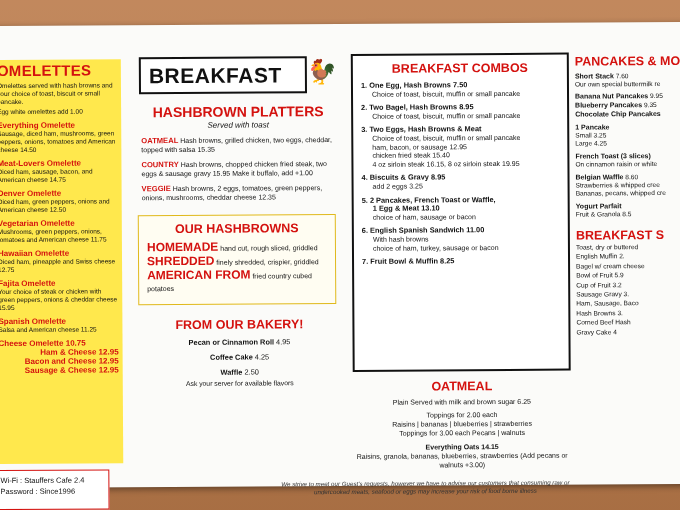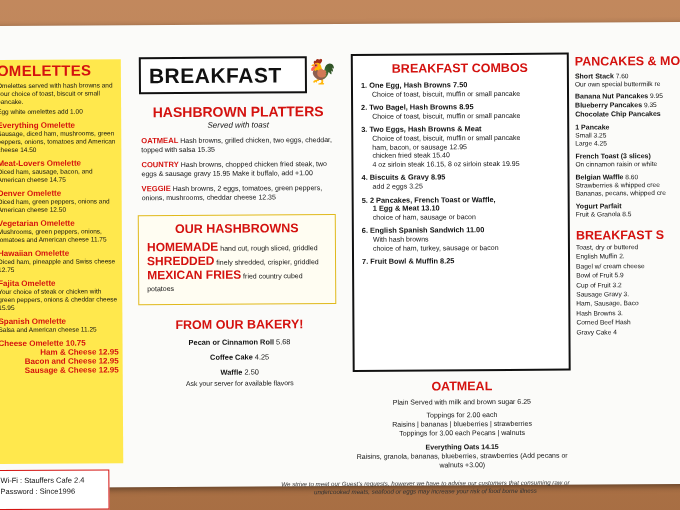--- a/index.html
+++ b/index.html
@@ -198,29 +198,29 @@
       <div class="sec-red" id="hb-title">OUR HASHBROWNS</div>
       <div class="hb-line">
         <b>HOMEMADE</b>
         <span>hand cut, rough sliced, griddled</span>
       </div>
       <div class="hb-line">
         <b>SHREDDED</b>
         <span>finely shredded, crispier, griddled</span>
       </div>
       <div class="hb-line">
-        <b>MEXICAN FRIES</b>
+        <b>AMERICAN FROM</b>
         <span>fried country cubed potatoes</span>
       </div>
     </div>
 
     <div class="sec-red" id="bakery-title">FROM OUR BAKERY!</div>
     <div class="bk-line">
       <b>Pecan or Cinnamon Roll</b>
-      <span>5.68</span>
+      <span>4.95</span>
     </div>
     <div class="bk-line">
       <b>Coffee Cake</b>
       <span>4.25</span>
     </div>
     <div class="bk-line">
       <b>Waffle</b>
       <span>2.50</span>
     </div>
     <div id="bk-note">Ask your server for available flavors</div>

